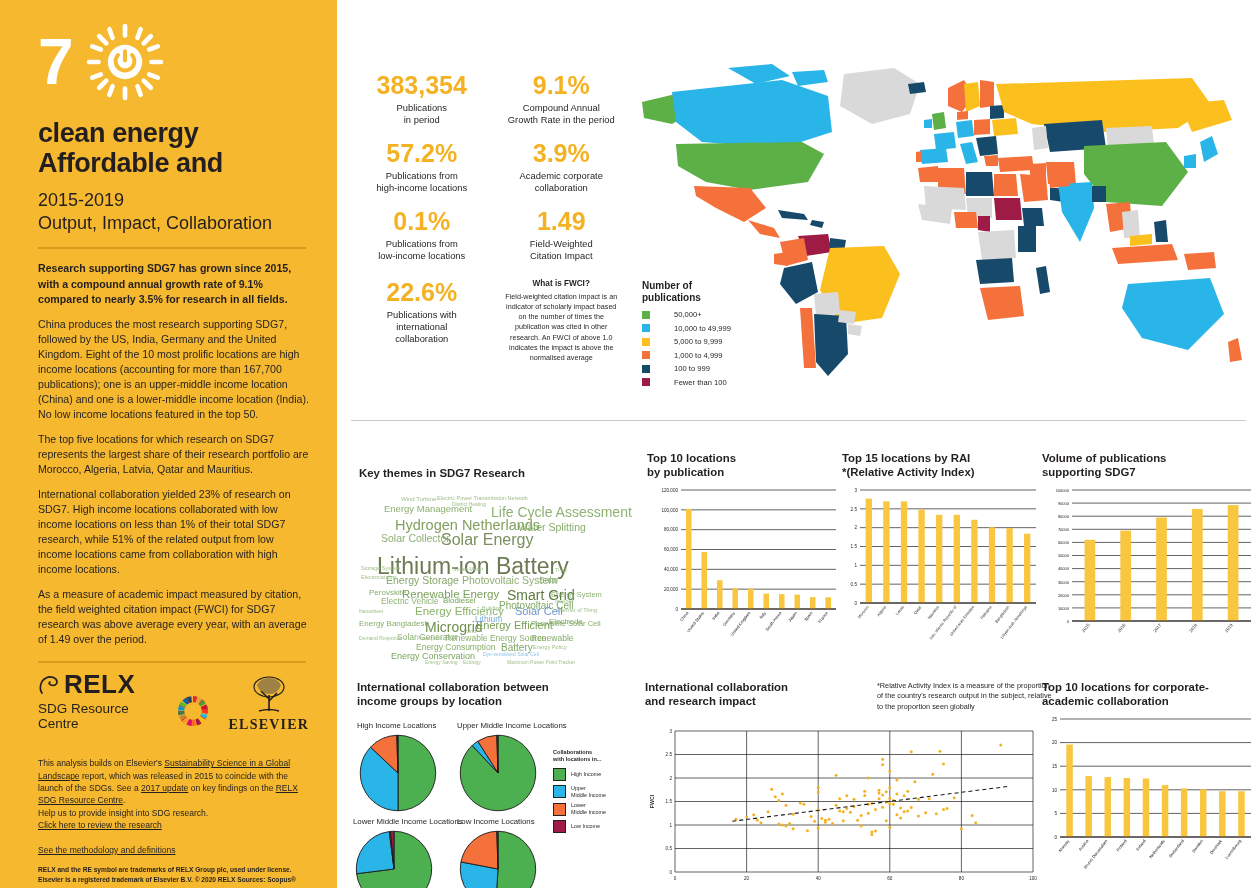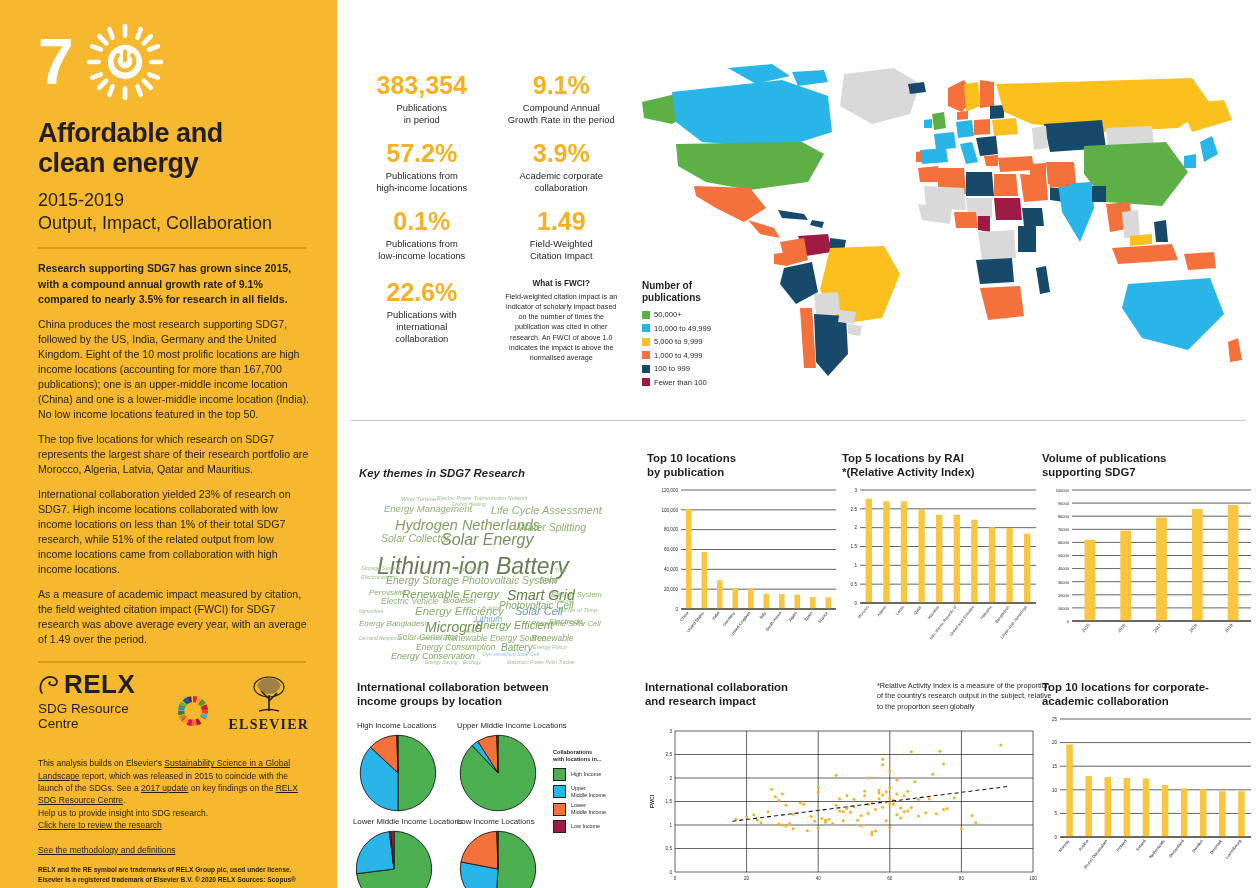--- a/index.html
+++ b/index.html
@@ -48,31 +48,31 @@
   .kpi-label { font-size:9.4px; color:#231f20; line-height:1.28; margin-top:3px; }
   #fwci-box { text-align:center; padding:0 4px; }
   #fwci-title { font-size:8.2px; font-weight:bold; color:#231f20; margin-bottom:4px;text-align:center; }
   #fwci-body { font-size:7.2px; color:#231f20; line-height:1.4; }
 
   
   #map-wrap { position:absolute; left:295px; top:18px; width:615px; height:335px; }
   #map-svg { width:100%; height:100%; }
   #map-legend { position:absolute; left:10px; top:218px; }
   #map-legend-title { font-size:10px; font-weight:bold; color:#231f20; line-height:1.2; margin-bottom:6px;}
-  .legend-row { display:flex; align-items:center; gap:4px; margin-bottom:4.5px; }
+  .legend-row { display:flex; align-items:center; gap:24px; margin-bottom:4.5px; }
   .legend-swatch { width:8px; height:8px; }
   .legend-label { font-size:7.6px; color:#231f20; }
 
   
   #hr-main { position:absolute; left:14px; top:376px; width:895px; height:1px; background:#c9c9c9; }
 
   .panel-title { font-size:11.4px; font-weight:bold; color:#231f20; line-height:1.22; }
 
   
-  #wordcloud-panel { position:absolute; left:22px; top:423px; width:280px;font-style:italic; }
+  #wordcloud-panel { position:absolute; left:22px; top:423px; width:280px; }
   #wordcloud { position:relative; width:275px; height:160px; margin-top:14px; }
   #wordcloud span { position:absolute; white-space:nowrap; font-family:"Liberation Sans", sans-serif; }
 
   
   .chart-panel { position:absolute; }
 
   #chart-top10 { left:310px; top:408px; width:195px; height:210px; }
   #chart-rai  { left:505px; top:408px; width:200px; height:210px; }
   #chart-vol  { left:705px; top:408px; width:215px; height:210px; }
 
@@ -123,22 +123,22 @@
           <line x1="81" y1="66" x2="92" y2="70"></line>
         </g>
         <circle cx="50" cy="50" r="22" fill="#fff"></circle>
         <path d="M50 36 L50 48" stroke="#f5b82e" stroke-width="5" stroke-linecap="round"></path>
         <path d="M41 41 A12 12 0 1 0 59 41" stroke="#f5b82e" stroke-width="5" fill="none" stroke-linecap="round"></path>
       </svg>
     </div>
   </div>
 
   <div id="main-title">
+    <div>clean energy</div>
     <div>Affordable and</div>
-    <div>clean energy</div>
   </div>
 
   <div id="subtitle">
     <div>2015-2019</div>
     <div>Output, Impact, Collaboration</div>
   </div>
 
   <div id="divider-1"></div>
 
   <div class="para bold">Research supporting SDG7 has grown since 2015, with a compound annual growth rate of 9.1% compared to nearly 3.5% for research in all fields.</div>
@@ -448,21 +448,21 @@
         <span style="left: 43px; top: 93px; font-size: 11.5px; color: rgb(122, 160, 92);">Renewable Energy</span>
         <span style="left: 27px; top: 79px; font-size: 10.5px; color: rgb(134, 168, 106);">Energy Storage</span>
         <span style="left: 103px; top: 79px; font-size: 10.5px; color: rgb(143, 174, 116);">Photovoltaic System</span>
         <span style="left: 56px; top: 110px; font-size: 11.5px; color: rgb(138, 179, 106);">Energy Efficiency</span>
         <span style="left: 117px; top: 124px; font-size: 11px; color: rgb(118, 160, 85);">Energy Efficient</span>
         <span style="left: 156px; top: 110px; font-size: 11px; color: rgb(107, 149, 208);">Solar Cell</span>
         <span style="left: 140px; top: 105px; font-size: 10px; color: rgb(127, 168, 99);">Photovoltaic Cell</span>
         <span style="left: 159px; top: 26px; font-size: 10.5px; color: rgb(136, 174, 108);">Water Splitting</span>
         <span style="left: 22px; top: 37px; font-size: 10.5px; color: rgb(140, 176, 112);">Solar Collector</span>
         <span style="left: 25px; top: 8px; font-size: 9.5px; color: rgb(139, 176, 110);">Energy Management</span>
-        <span style="left: 115px; top: 9px; font-size: 11px; color: rgb(141, 178, 114); padding-left: 17px;">Life Cycle Assessment</span>
+        <span style="left: 115px; top: 9px; font-size: 14px; color: rgb(141, 178, 114); padding-left: 17px;">Life Cycle Assessment</span>
         <span style="left: 86px; top: 138px; font-size: 8.5px; color: rgb(138, 176, 108);">Renewable Energy Source</span>
         <span style="left: 57px; top: 147px; font-size: 8.5px; color: rgb(134, 173, 104);">Energy Consumption</span>
         <span style="left: 32px; top: 156px; font-size: 9px; color: rgb(123, 165, 93);">Energy Conservation</span>
         <span style="left: 38px; top: 137px; font-size: 8.5px; color: rgb(140, 177, 114);">Solar Generator</span>
         <span style="left: 22px; top: 101px; font-size: 8.5px; color: rgb(143, 179, 117);">Electric Vehicle</span>
         <span style="left: 10px; top: 93px; font-size: 8px; color: rgb(137, 174, 111);">Perovskite</span>
         <span style="left: 84px; top: 101px; font-size: 8px; color: rgb(111, 166, 79);">Biodiesel</span>
         <span style="left: 0px; top: 124px; font-size: 8px; color: rgb(136, 173, 109);">Energy Bangladesh</span>
         <span style="left: 172px; top: 138px; font-size: 8.5px; color: rgb(132, 171, 104);">Renewable</span>
         <span style="left: 142px; top: 147px; font-size: 10px; color: rgb(128, 168, 101);">Battery</span>
@@ -529,21 +529,21 @@
         <text x="150.25" y="133" font-size="4.2" fill="#231f20" text-anchor="end" transform="rotate(-52 150.25 133)" font-family="&quot;Liberation Sans&quot;, sans-serif">Japan</text>
         <rect x="162.96" y="117.1" width="5.58" height="11.9" fill="#f9c63f"></rect>
         <text x="165.75" y="133" font-size="4.2" fill="#231f20" text-anchor="end" transform="rotate(-52 165.75 133)" font-family="&quot;Liberation Sans&quot;, sans-serif">Spain</text>
         <rect x="178.46" y="117.29833333333333" width="5.58" height="11.701666666666666" fill="#f9c63f"></rect>
         <text x="181.25" y="133" font-size="4.2" fill="#231f20" text-anchor="end" transform="rotate(-52 181.25 133)" font-family="&quot;Liberation Sans&quot;, sans-serif">France</text>
         <line x1="34" y1="129" x2="189" y2="129" stroke="#231f20" stroke-width="1.2"></line>
       </svg>
   </div>
 
   <div class="chart-panel" id="chart-rai">
-    <div class="panel-title" style="white-space:pre-line">Top 5 locations by RAI
+    <div class="panel-title" style="white-space:pre-line">Top 15 locations by RAI
 *(Relative Activity Index)</div>
     <svg width="200" height="175" viewBox="0 0 200 175">
         <line x1="18" y1="123" x2="194" y2="123" stroke="#231f20" stroke-width="0.7"></line>
         <text x="15" y="124.8" text-anchor="end" font-size="4.6" fill="#231f20" font-family="&quot;Liberation Sans&quot;, sans-serif">0</text>
         <line x1="18" y1="104.16666666666667" x2="194" y2="104.16666666666667" stroke="#231f20" stroke-width="0.7"></line>
         <text x="15" y="105.96666666666667" text-anchor="end" font-size="4.6" fill="#231f20" font-family="&quot;Liberation Sans&quot;, sans-serif">0.5</text>
         <line x1="18" y1="85.33333333333334" x2="194" y2="85.33333333333334" stroke="#231f20" stroke-width="0.7"></line>
         <text x="15" y="87.13333333333334" text-anchor="end" font-size="4.6" fill="#231f20" font-family="&quot;Liberation Sans&quot;, sans-serif">1</text>
         <line x1="18" y1="66.5" x2="194" y2="66.5" stroke="#231f20" stroke-width="0.7"></line>
         <text x="15" y="68.3" text-anchor="end" font-size="4.6" fill="#231f20" font-family="&quot;Liberation Sans&quot;, sans-serif">1.5</text>

